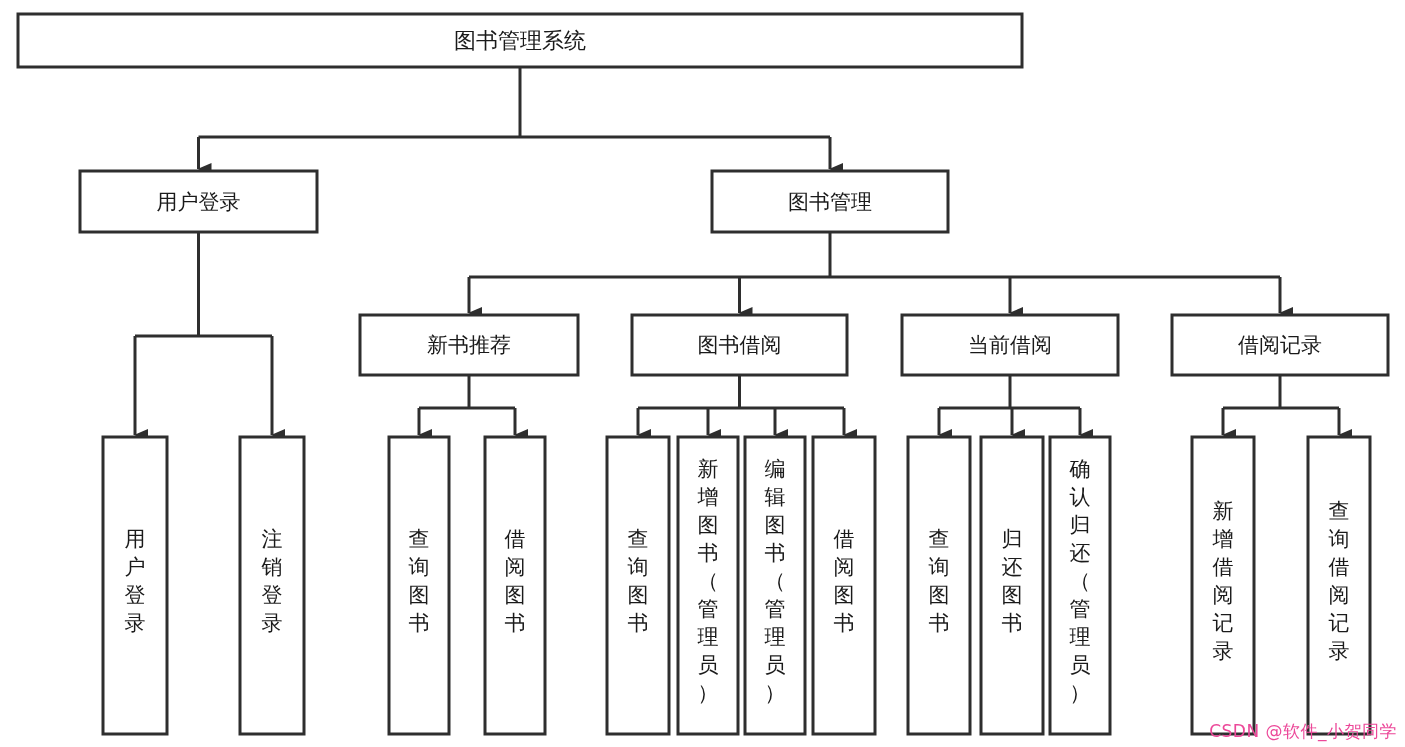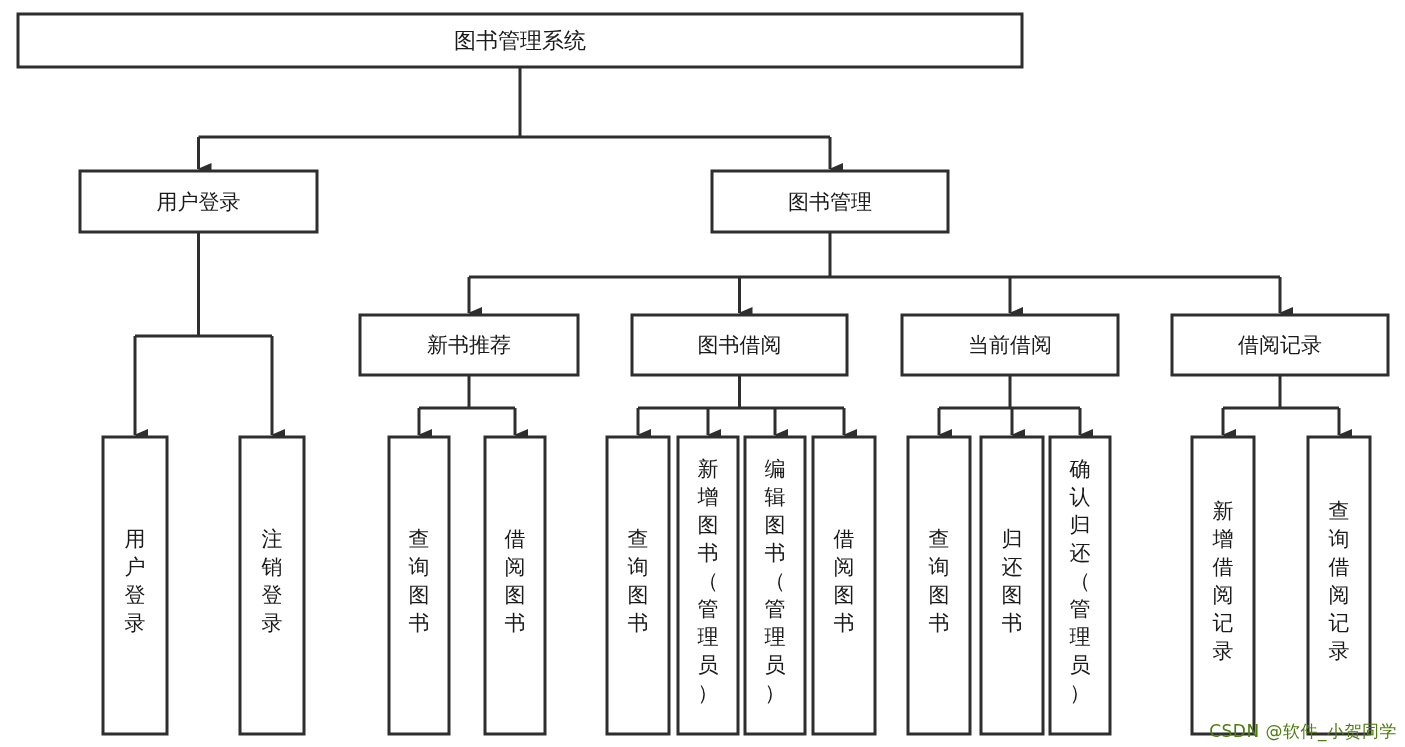--- a/index.html
+++ b/index.html
@@ -53,21 +53,21 @@
     fill: #1a1a1a;
     font-size: 21px;
     text-anchor: middle;
   }
   .watermark {
     position: absolute;
     right: 8px;
     bottom: 4px;
     font-family: "DejaVu Sans", "Liberation Sans", sans-serif;
     font-size: 17px;
-    color: #4d7c0f;
+    color: #ec4899;
     letter-spacing: 0.5px;
     user-select: none;
   }
 </style>
 </head>
 <body>
 
 <div id="diagram-root">
   <svg id="tree-svg" viewBox="0 0 1405 747">
     <defs>

